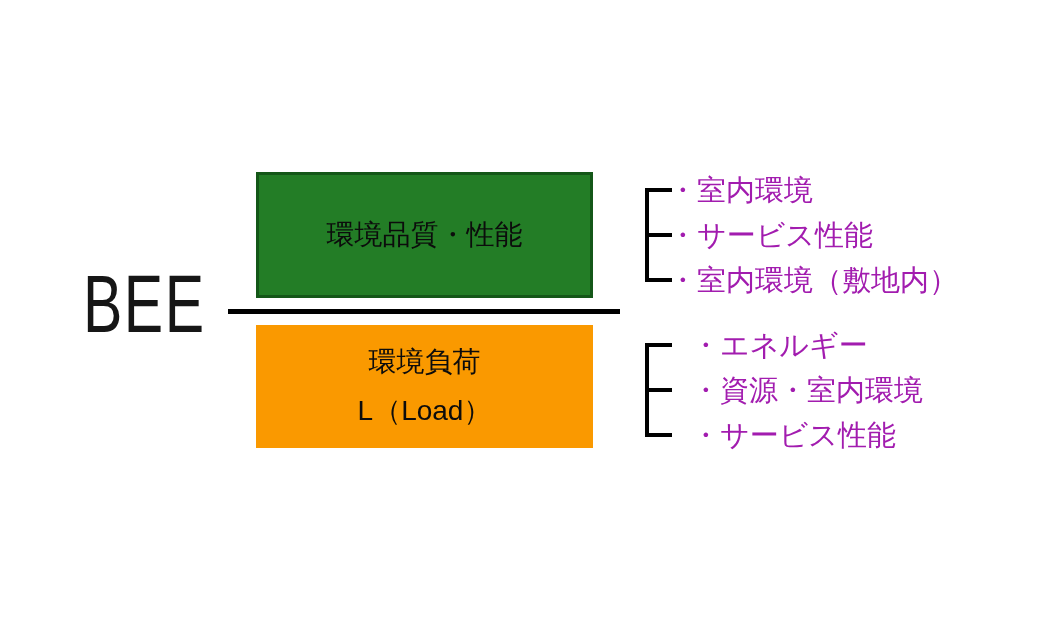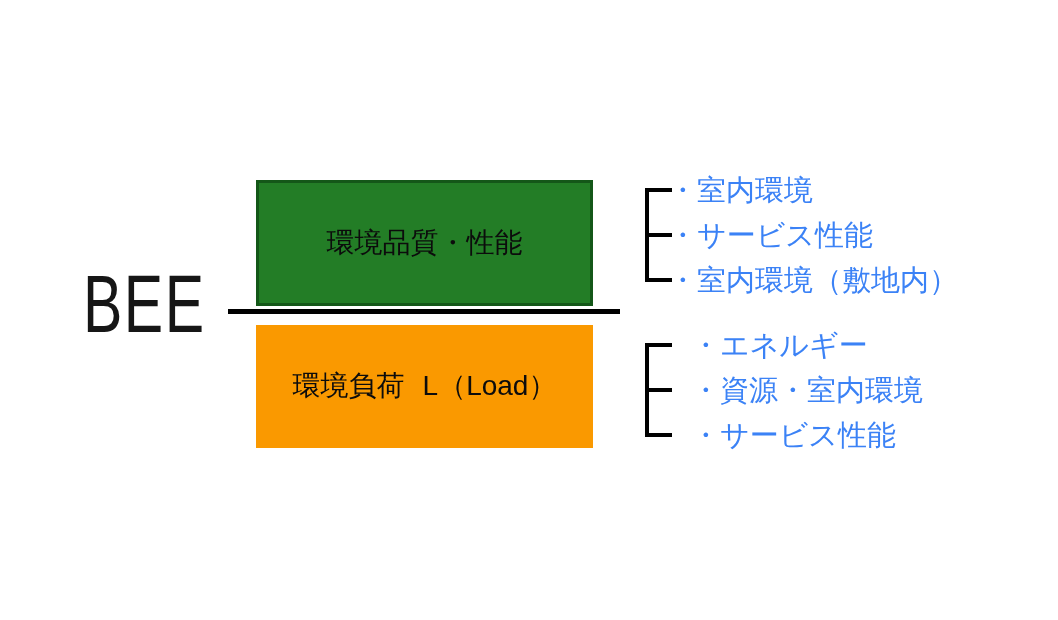--- a/index.html
+++ b/index.html
@@ -33,21 +33,21 @@
     position: absolute;
     left: 228px;
     top: 309px;
     width: 392px;
     height: 5px;
     background: #000000;
   }
   .q-box {
     position: absolute;
     left: 256px;
-    top: 180px;
+    top: 172px;
     width: 337px;
     height: 126px;
     background: #237d26;
     border: 3px solid #145718;
     box-sizing: border-box;
     display: flex;
     flex-direction: column;
     align-items: center;
     justify-content: center;
     gap: 20px;
@@ -56,21 +56,21 @@
   }
   .l-box {
     position: absolute;
     left: 256px;
     top: 325px;
     width: 337px;
     height: 123px;
     background: #fa9900;
     box-sizing: border-box;
     display: flex;
-    flex-direction: row;
+    flex-direction: column;
     align-items: center;
     justify-content: center;
     gap: 18px;
     font-size: 28px;
     color: #0c0c0c;
   }
   .box-line { white-space: nowrap; line-height: 1.1; }
   .bracket {
     position: absolute;
     left: 645px;
@@ -93,21 +93,21 @@
     background: #000000;
   }
   .tick-top { top: 0; }
   .tick-mid { top: 45px; }
   .tick-bot { bottom: 0; }
   .item-list {
     position: absolute;
     left: 668px;
     font-size: 29px;
     line-height: 45px;
-    color: #3b82f6;
+    color: #a21caf;
     white-space: nowrap;
     font-family: Liberation Serif, serif;
   }
   .items-q { top: 168px; }
   .items-l { top: 323px; margin-left: 23px; }
 </style>
 </head>
 <body>
 
 <div class="canvas">

